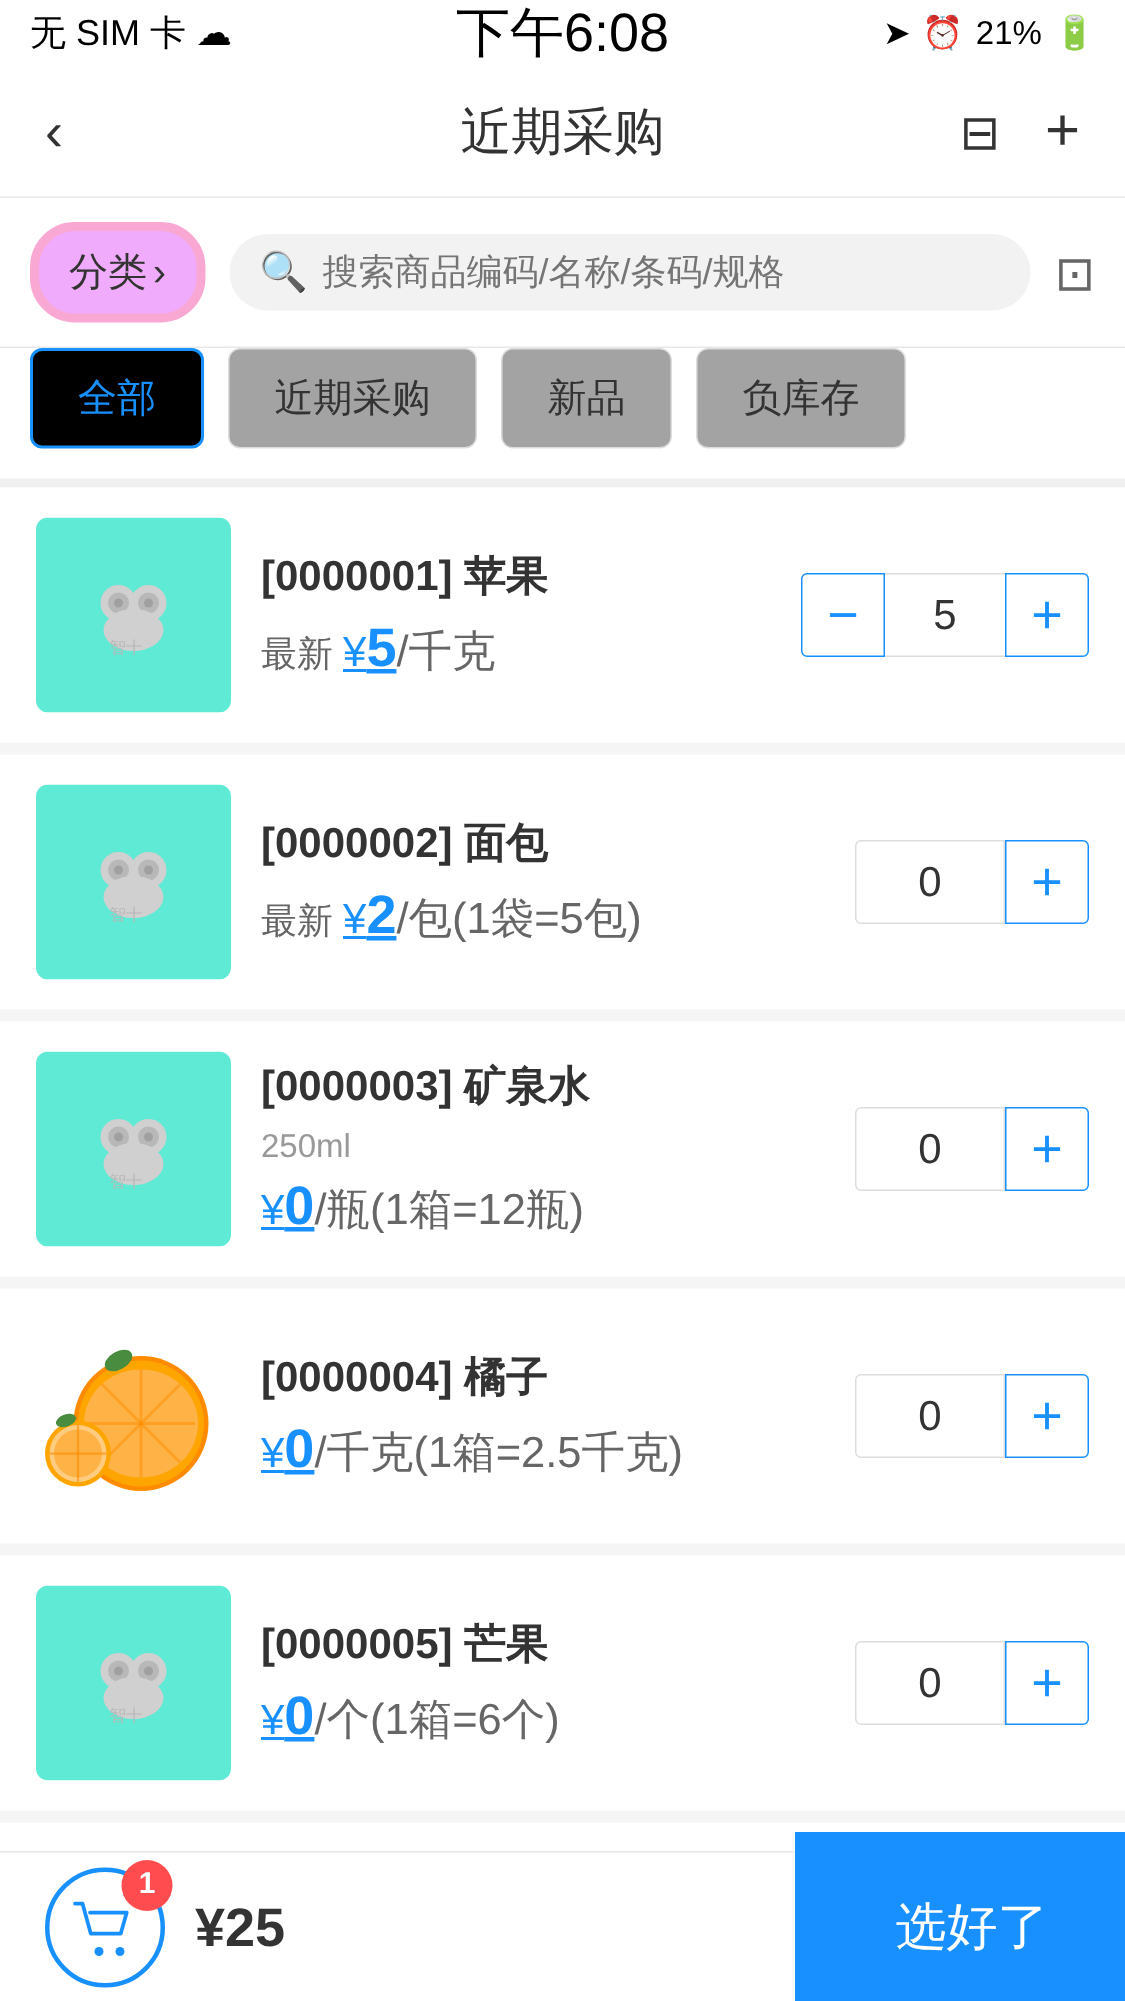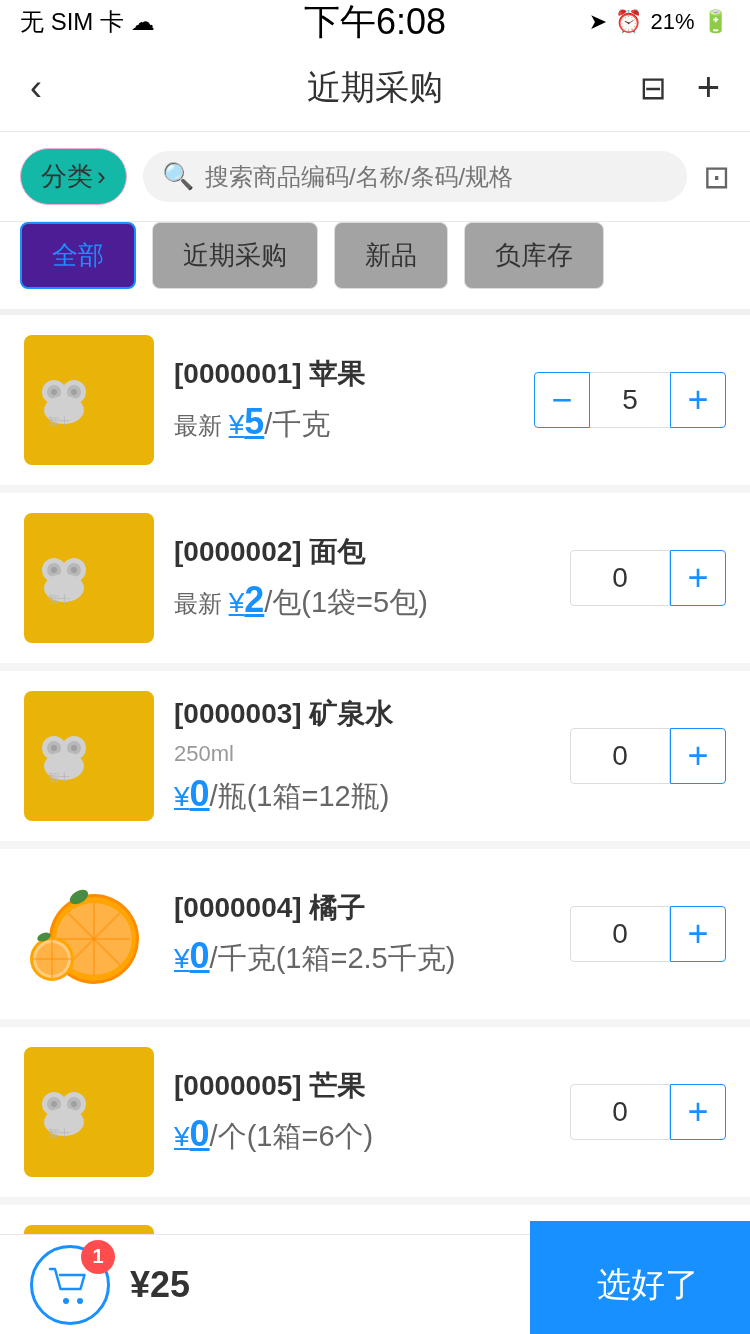--- a/index.html
+++ b/index.html
@@ -64,26 +64,26 @@
     
     .search-bar {
       background: #fff;
       padding: 16px 20px;
       display: flex;
       align-items: center;
       gap: 16px;
       border-bottom: 1px solid #e8e8e8;
     }
     .category-btn {
-      border: 1px solid #f9a8d4;
+      border: 6px solid #f9a8d4;
       border-radius: 30px;
       padding: 10px 20px;
       font-size: 26px;
       color: #333;
-      background: #14b8a6;
+      background: #f0abfc;
       white-space: nowrap;
       display: flex;
       align-items: center;
       gap: 4px;
       text-align: right;
     }
     .search-input-wrap {
       flex: 1;
       background: #f2f2f2;
       border-radius: 30px;
@@ -118,21 +118,21 @@
       border-radius: 8px;
       font-size: 26px;
       border: 1px solid #ddd;
       background: #a3a3a3;
       color: #333;
       cursor: pointer;
     }
     .filter-tab.active {
       border: 2px solid #1890ff;
       color: #1890ff;
-      background: #4c1d95;
+      background: #000000;
     }
 
     
     .product-list {
       background: #f5f5f5;
     }
 
     .product-item {
       background: #fff;
       margin-bottom: 8px;
@@ -153,21 +153,22 @@
       align-items: center;
       justify-content: center;
       overflow: hidden;
     }
 
     .product-img-placeholder {
       width: 100%;
       height: 100%;
       display: flex;
       align-items: center;
-      background: #eab308;
+      justify-content: center;
+      background: #5eead4;
     }
 
     .product-info {
       flex: 1;
     }
 
     .product-name {
       font-size: 28px;
       color: #333;
       margin-bottom: 8px;

